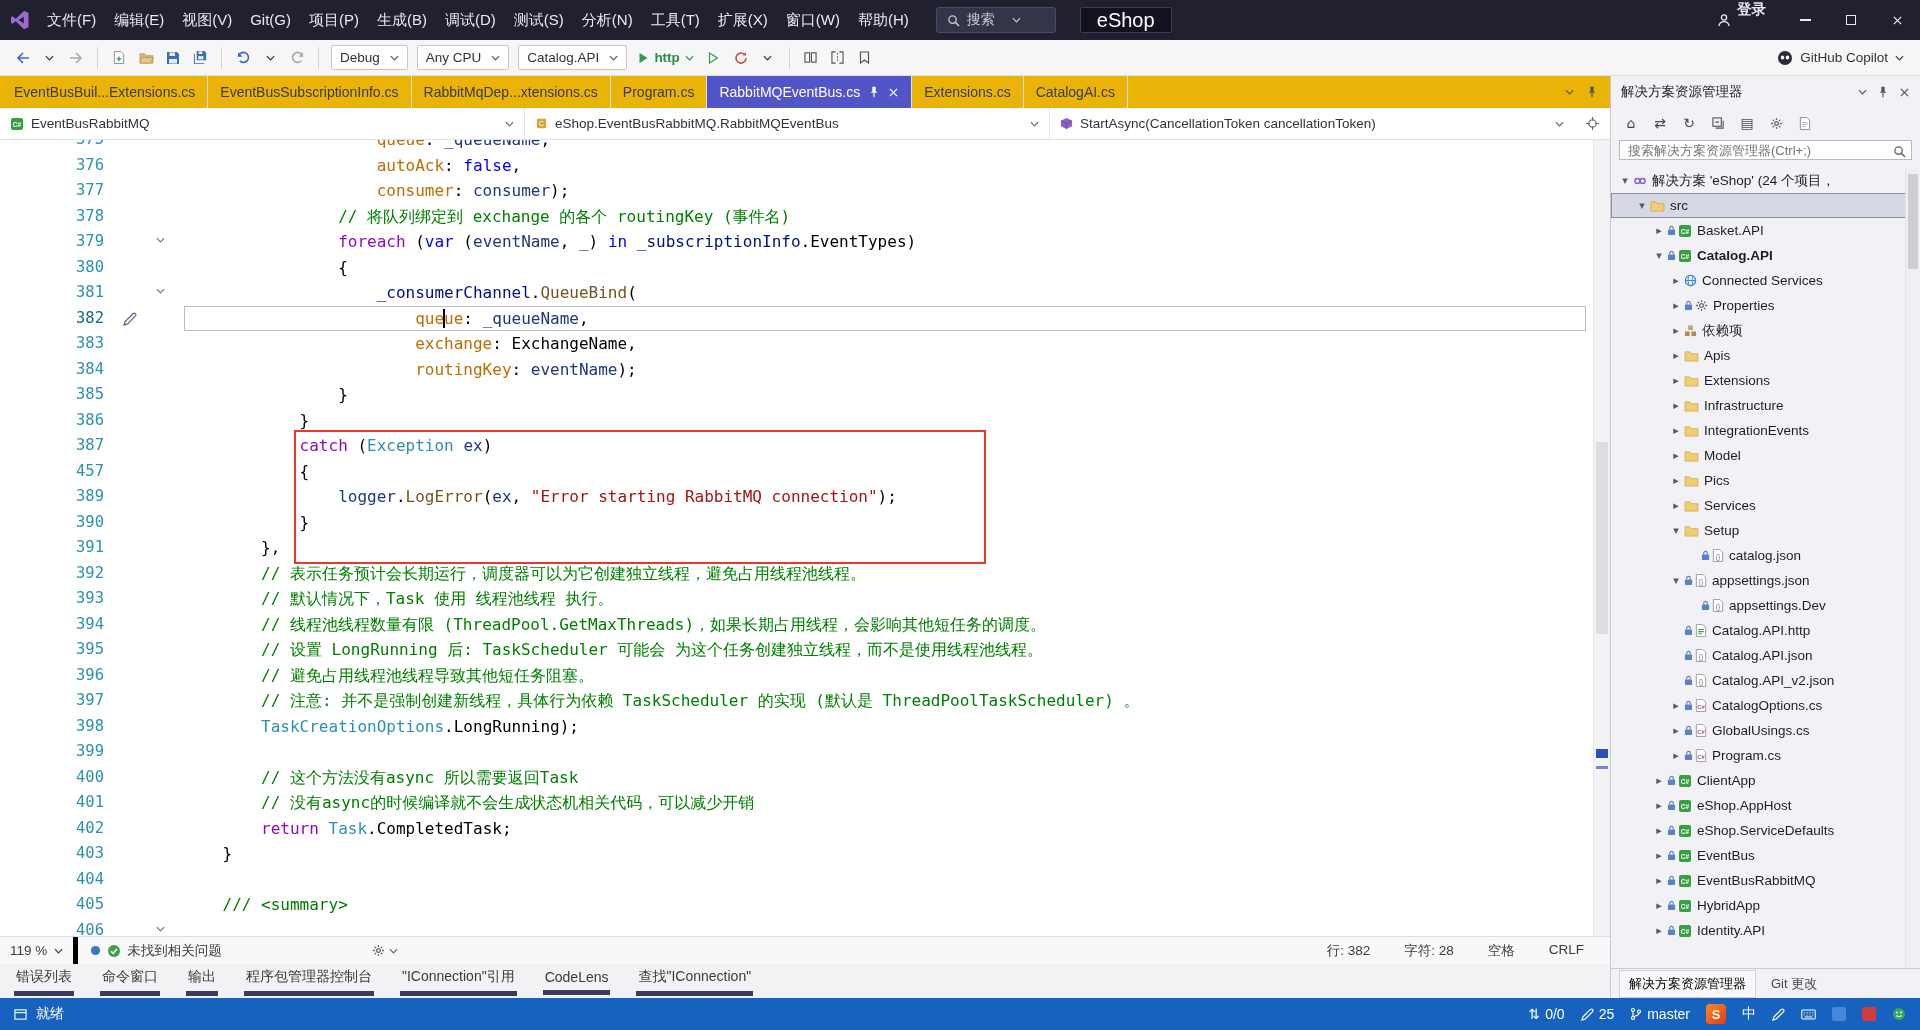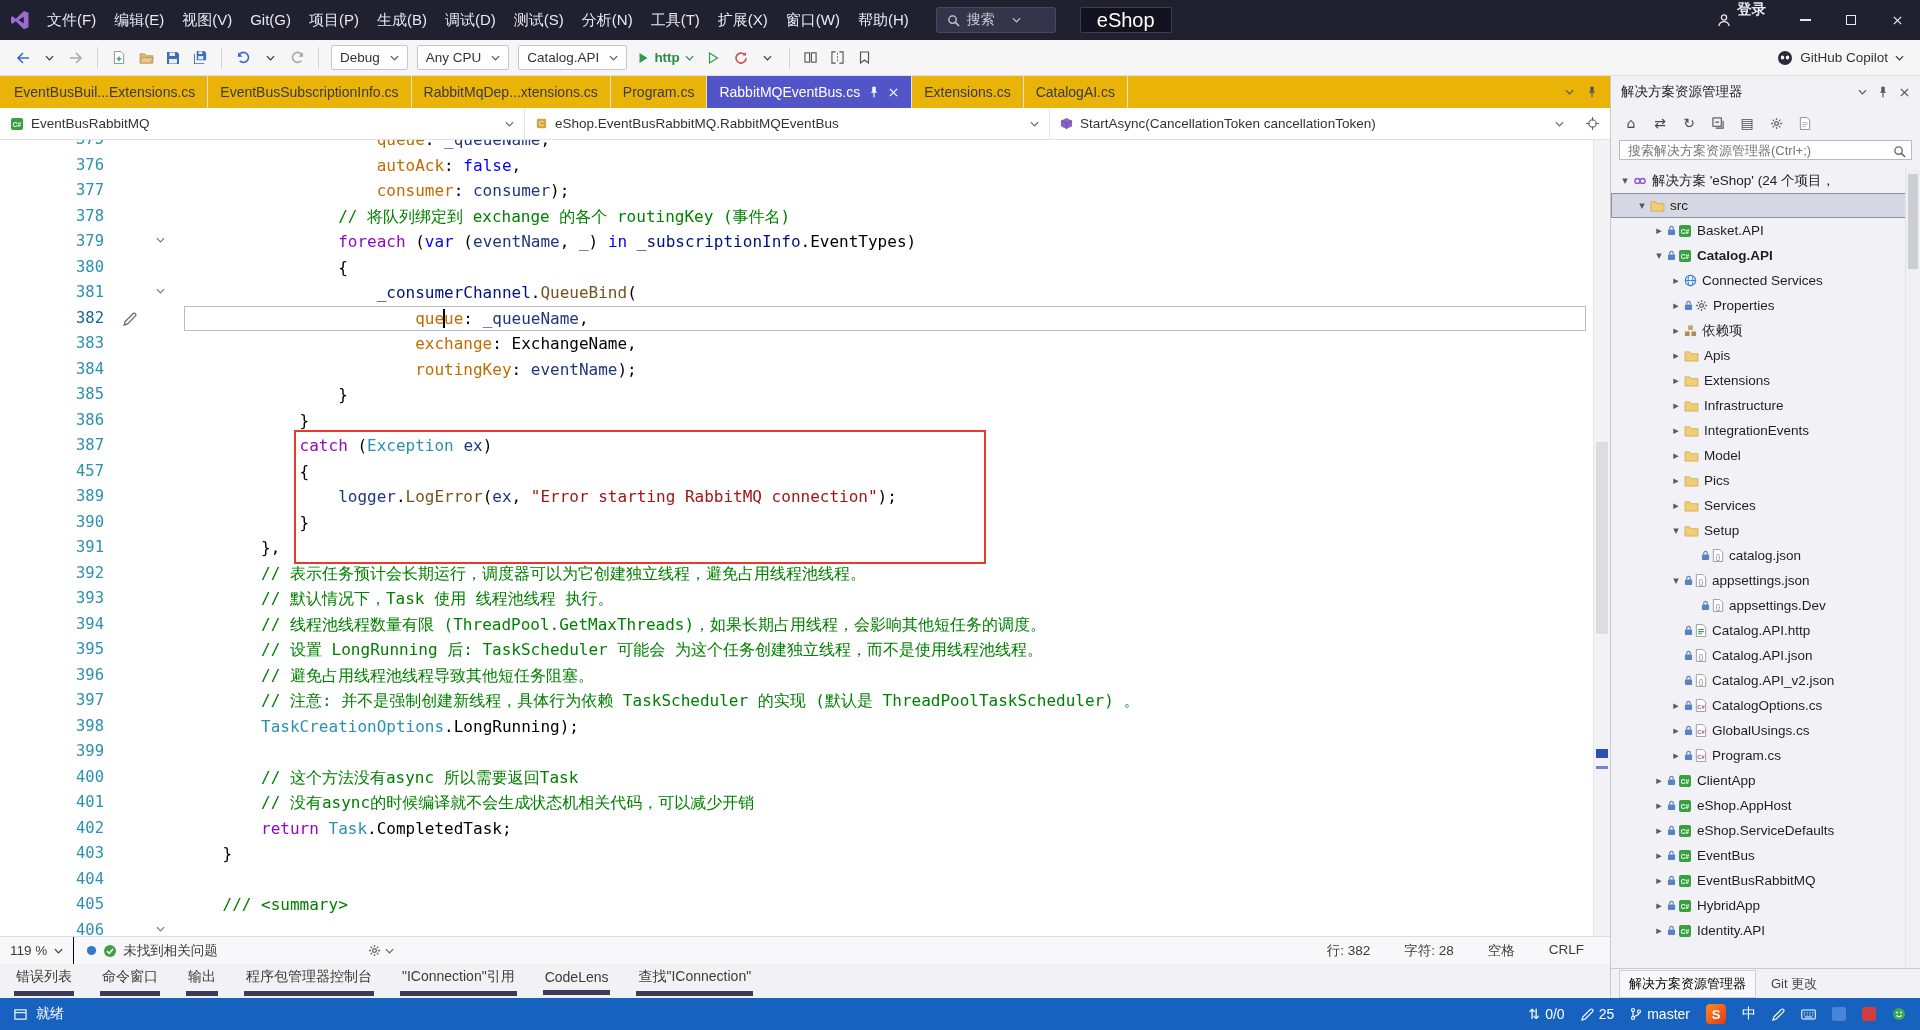--- a/index.html
+++ b/index.html
@@ -91,21 +91,21 @@
   .redbox{position:absolute;border:2.5px solid var(--annotation,#e8392b);pointer-events:none;}
   .vscroll{position:absolute;right:0;top:0;bottom:0;width:17px;background:#f3f3f6;
     border-left:1px solid #e3e3e8;}
   .vthumb{position:absolute;left:2px;right:2px;top:38%;height:24%;background:#dcdce2;}
   .vmark1{position:absolute;left:2px;right:2px;top:76.5%;height:9px;background:#2d50b4;}
   .vmark2{position:absolute;left:2px;right:2px;top:78.6%;height:3px;background:#6e86d8;}
 
   
   .estrip{flex:0 0 28px;background:#f8f8fa;border-top:1px solid #dcdce2;display:flex;
     align-items:center;font-size:13.5px;color:#3b3b3b;}
-  .zoom{display:flex;align-items:center;gap:7px;padding:0 10px;border-right:1px solid #000000;
+  .zoom{display:flex;align-items:center;gap:7px;padding:0 10px;border-right:5px solid #000000;
     height:100%;}
   .health{display:flex;align-items:center;gap:6px;margin-left:12px;}
   .cleanup{display:flex;align-items:center;gap:4px;margin-left:150px;color:#666;}
   .estrip-right{margin-left:auto;display:flex;gap:34px;padding-right:26px;}
 
   
   .paneltabs{flex:0 0 34px;background:#f2f2f5;display:flex;align-items:center;gap:26px;
     padding:0 14px;font-size:14px;color:#3b3b3b;}
   .btab{position:relative;padding:2px 2px 11px;white-space:nowrap;}
   .btab::after{content:'';position:absolute;left:0;right:0;bottom:1px;height:5px;background:#3c3c58;}

